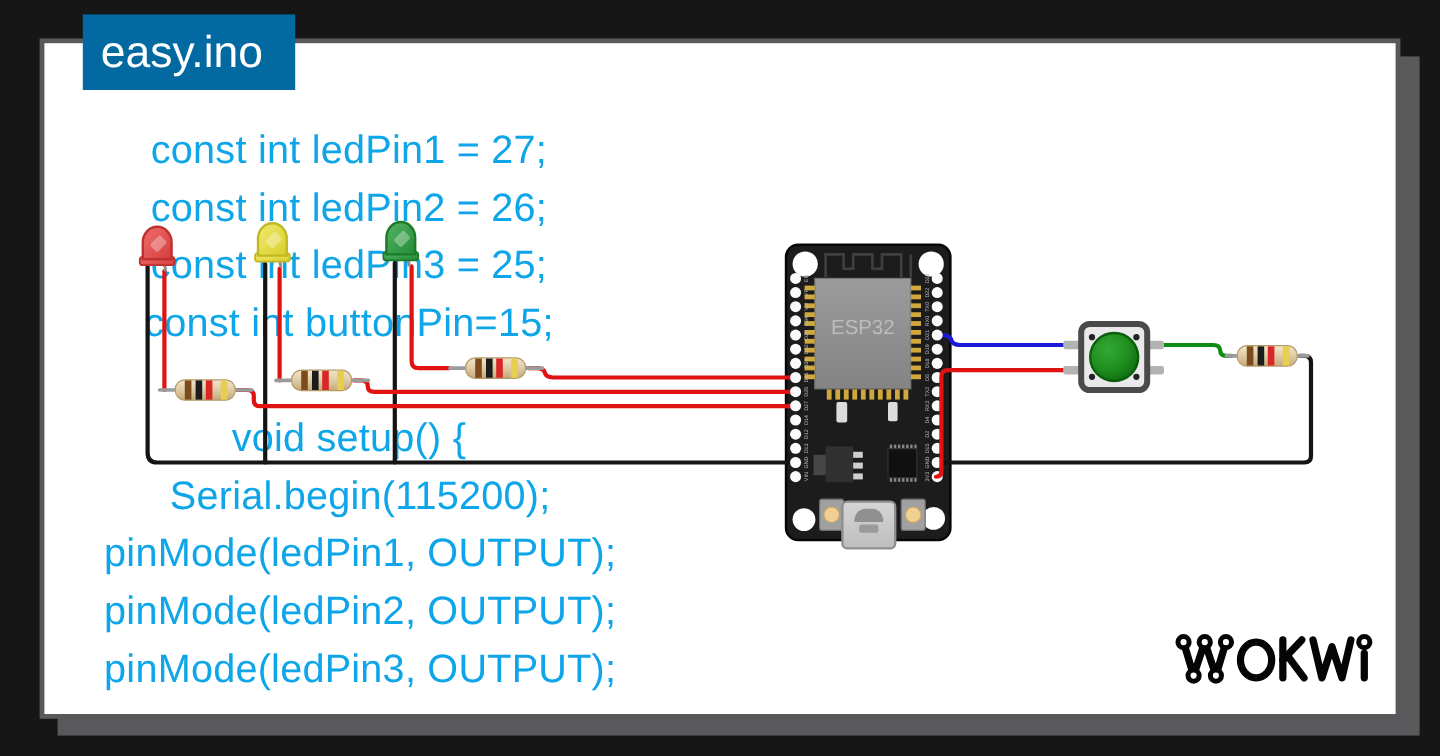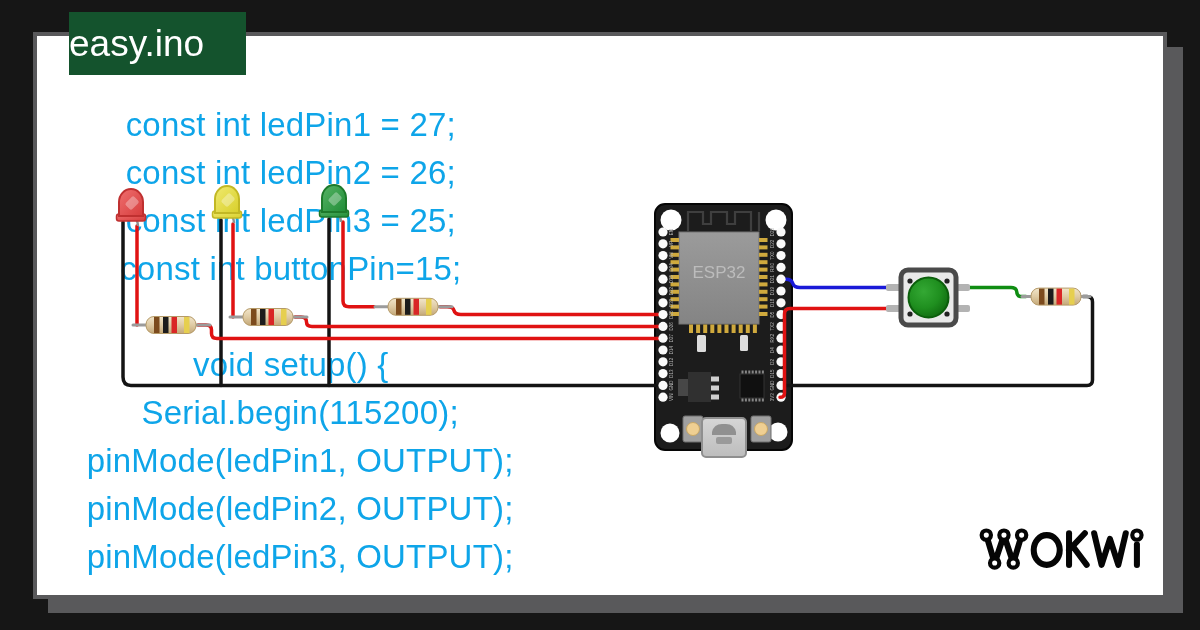--- a/index.html
+++ b/index.html
@@ -1,22 +1,22 @@
 <!DOCTYPE html>
 <html><head>
 <meta charset="utf-8">
 <style>
   html,body{margin:0;padding:0;}
   body{width:1200px;height:630px;position:relative;overflow:hidden;
        font-family:"Liberation Sans",sans-serif;background:#161616;}
   .shadow{position:absolute;left:48px;top:47px;width:1135px;height:566px;background:#59595b;}
   .panel{position:absolute;left:33px;top:32px;width:1134px;height:567px;background:#59595b;}
   .paper{position:absolute;left:37px;top:36px;width:1126px;height:559px;background:#ffffff;}
-  .tab{position:absolute;left:69px;top:12px;width:177px;height:63px;background:#14532d;
-       color:#fff;font-size:37px;line-height:63px;padding-left:0;box-sizing:border-box;}
+  .tab{position:absolute;left:69px;top:12px;width:177px;height:63px;background:#0369a1;
+       color:#fff;font-size:37px;line-height:63px;padding-left:15px;box-sizing:border-box;}
   .code{position:absolute;left:68px;top:101px;font-size:33px;line-height:48px;
         color:#0ea5e9;white-space:pre;letter-spacing:0.2px;margin:0;
         font-family:"Liberation Sans",sans-serif;text-align:center;}
   svg.circuit{position:absolute;left:0;top:0;}
   .logo{position:absolute;left:977px;top:524px;}
 </style>
 </head>
 <body>
 
 <div class="shadow"></div>

